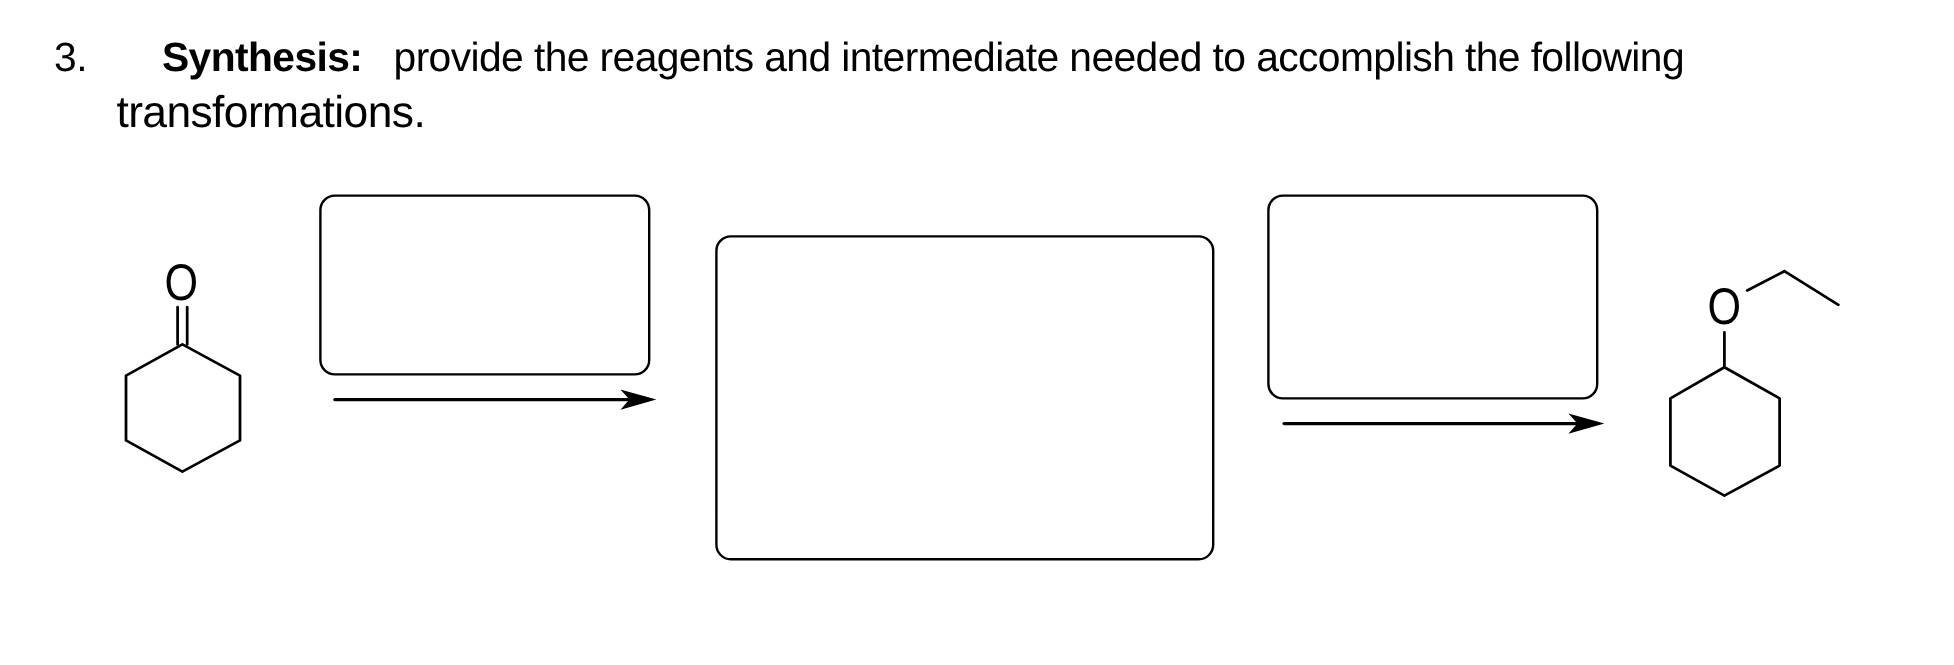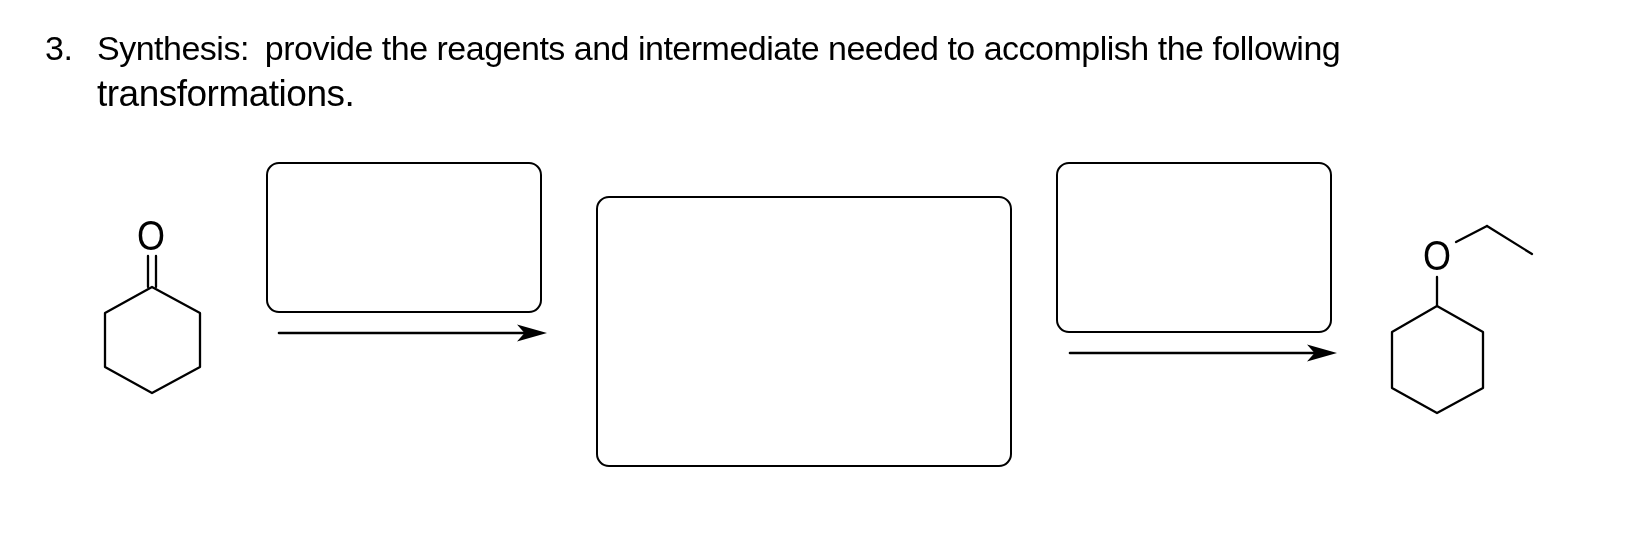--- a/index.html
+++ b/index.html
@@ -20,22 +20,22 @@
   .heading-line1 {
     position: absolute; left: 97px; top: 28px;
     font-size: 34px; line-height: 40px; letter-spacing: -0.5px;
     white-space: nowrap;
   }
   .heading-line2 {
     position: absolute; left: 97px; top: 74px;
     font-size: 37px; line-height: 40px; letter-spacing: -0.5px;
     white-space: nowrap;
   }
-  .bold { font-weight: normal; }
-  .after-bold { margin-left: 16px; }
+  .bold { font-weight: bold; margin-left: 38px; }
+  .after-bold { margin-left: 26px; }
 
   
   svg.scheme {
     position: absolute; left: 0; top: 0;
     width: 1628px; height: 554px;
     pointer-events: none;
   }
   svg.scheme line, svg.scheme polygon.ring {
     stroke: #000; stroke-width: 2.3; fill: none;
     stroke-linecap: round; stroke-linejoin: round;

